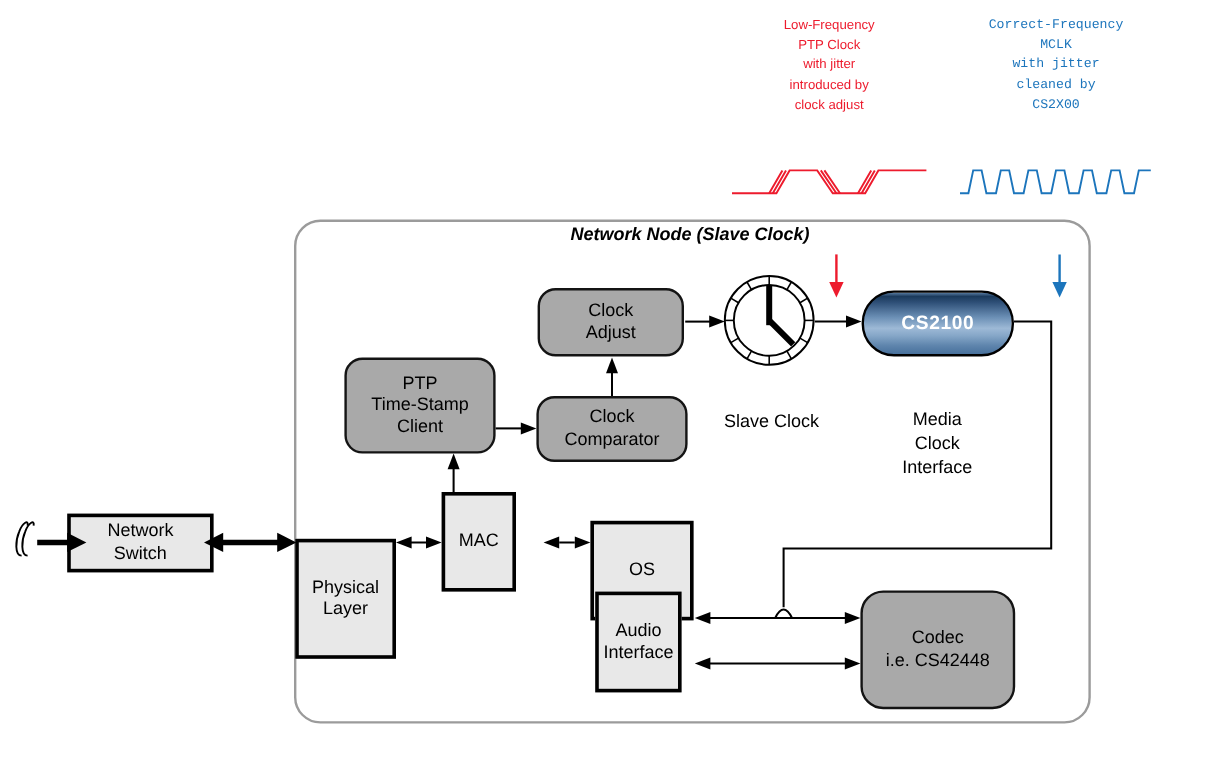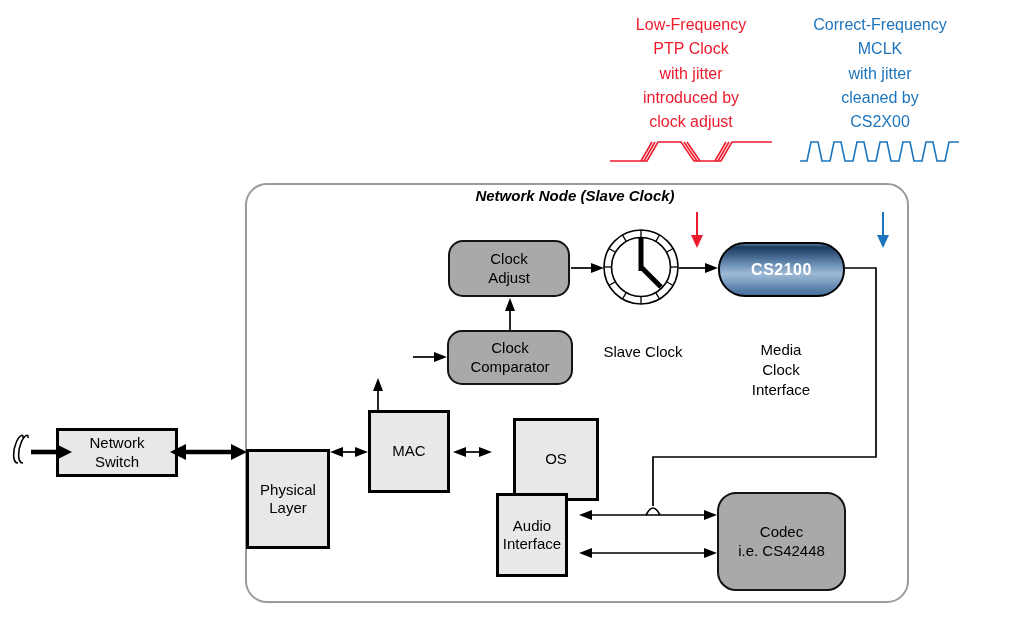--- a/index.html
+++ b/index.html
@@ -26,24 +26,24 @@
     background:linear-gradient(180deg,#56799f 0%,#1b3a5c 6%,#2f5078 16%,#6b8fb5 40%,
                #9db9d6 58%,#86a7c8 70%,#5f85ad 86%,#48719c 100%);
     border:2.6px solid #000; border-radius:27px; color:#fff; font-size:16px; letter-spacing:.5px;font-weight:bold;
   }
   .lbl {
     position:absolute; text-align:center; white-space:pre-line;
     font-size:15px; line-height:1.34;margin-top:16px;
   }
   .ann {
     position:absolute; text-align:center; white-space:pre-line;
-    font-size:16px; line-height:1.52;
+    font-size:11px; line-height:1.52;
   }
   .ann-red  { color:#ED1B2D; }
-  .ann-blue { color:#1C75BC; }
+  .ann-blue { color:#1C75BC;font-family:Liberation Mono, monospace; }
   svg.overlay { position:absolute; left:0; top:0; pointer-events:none; }
 </style>
 </head>
 <body>
 
 <div class="canvas">
 
   <div class="ann ann-red" style="left:601px; top:13px; width:180px;">Low-Frequency
 PTP Clock
 with jitter
@@ -55,25 +55,28 @@
 cleaned by
 CS2X00</div>
 
   <div class="frame"></div>
   <div class="title">Network Node (Slave Clock)</div>
 
   <div class="box sq" style="left:56px; top:428px; width:122px; height:49px;">Network
 Switch</div>
   <div class="box sq" style="left:246px; top:411px; width:84px; height:100px;margin-top:38px;">Physical
 Layer</div>
-  <div class="box sq" style="left:368px; top:410px; width:82px; height:83px;">MAC</div>
-  <div class="box sq" style="left:492px; top:418px; width:86px; height:83px;margin-left:21px;">OS</div>
+  <div class="box sq" style="left:368px; top:410px; width:62px; height:83px;">MAC</div>
+  <div class="box sq" style="left:492px; top:434px; width:86px; height:83px;">OS</div>
   <div class="box sq" style="left:496px; top:493px; width:72px; height:84px;">Audio
 Interface</div>
 
+  <div class="box rd" style="left:287px; top:298px; width:126px; height:80px;">PTP
+Time-Stamp
+Client</div>
   <div class="box rd" style="left:447px; top:330px; width:126px; height:55px;">Clock
 Comparator</div>
   <div class="box rd" style="left:448px; top:240px; width:122px; height:57px;">Clock
 Adjust</div>
   <div class="box rd" style="left:717px; top:492px; width:129px; height:99px; border-radius:19px;">Codec
 i.e. CS42448</div>
 
   <div class="box cs" style="left:718px; top:242px; width:127px; height:55px;">CS2100</div>
 
   <div class="lbl" style="left:592px; top:326px; width:102px;">Slave Clock</div>

